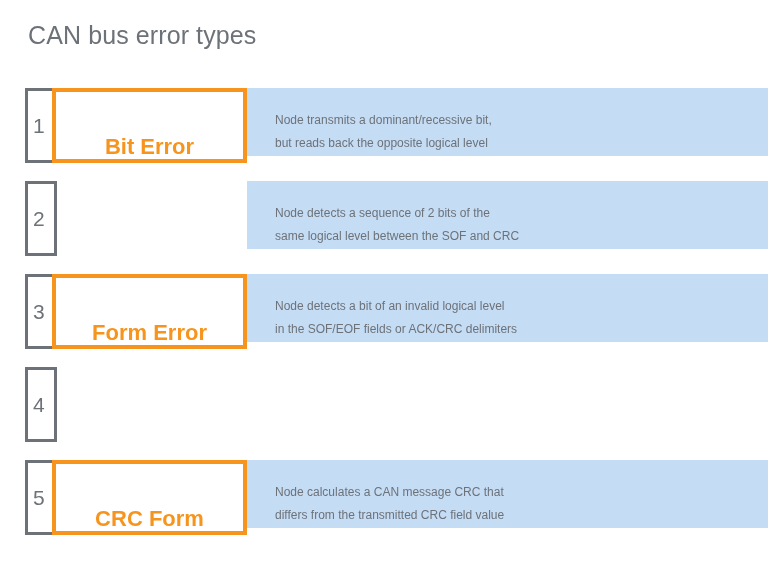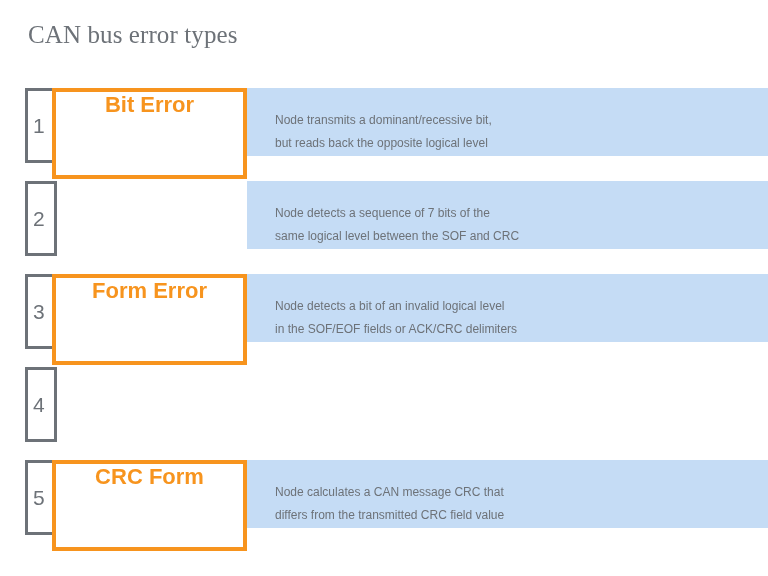--- a/index.html
+++ b/index.html
@@ -17,21 +17,20 @@
 
   #page-title {
     position: absolute;
     left: 28px;
     top: 21px;
     font-size: 25px;
     font-weight: 400;
     color: #6d7278;
     letter-spacing: 0.1px;
     white-space: nowrap;
-    font-family: Liberation Serif, serif;
   }
 
   #rows {
     position: absolute;
     left: 0;
     top: 88px;
     width: 768px;
   }
 
   .row {
@@ -87,26 +86,26 @@
     font-weight: 400;
     line-height: 1;
   }
 
   
   .label-box {
     position: absolute;
     left: 52px;
     top: 0;
     width: 195px;
-    height: 91px;
+    height: 75px;
     box-sizing: border-box;
     border: 4px solid #f7941e;
     background: #ffffff;
     display: flex;
-    align-items: flex-start;
+    align-items: flex-end;
     justify-content: center;
     text-align: center;
   }
   .label-text {
     color: #f7941e;
     font-size: 22px;
     font-weight: bold;
     line-height: 25px;
     padding: 0 4px;
   }
@@ -133,21 +132,21 @@
       </div>
       <div class="label-box">
         <div class="label-text">
           <span class="ln">Bit Error</span>
         </div>
       </div>
     </div>
     <div class="row">
       <div class="desc-band">
         <div class="desc-text">
-          <span class="ln">Node detects a sequence of 7 bits of the</span>
+          <span class="ln">Node detects a sequence of 2 bits of the</span>
           <span class="ln">same logical level between the SOF and CRC</span>
         </div>
       </div>
       <div class="num-box">
         <span class="num-text">2</span>
       </div>
     </div>
     <div class="row">
       <div class="desc-band">
         <div class="desc-text">

